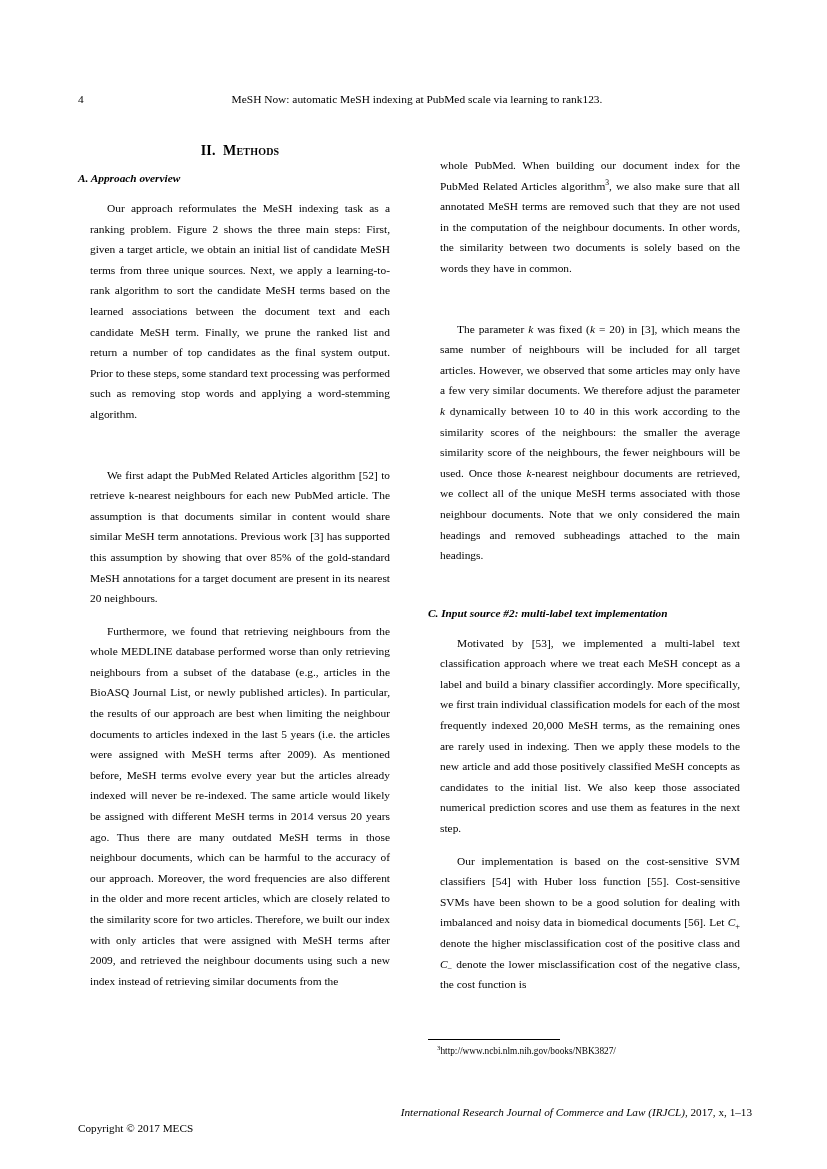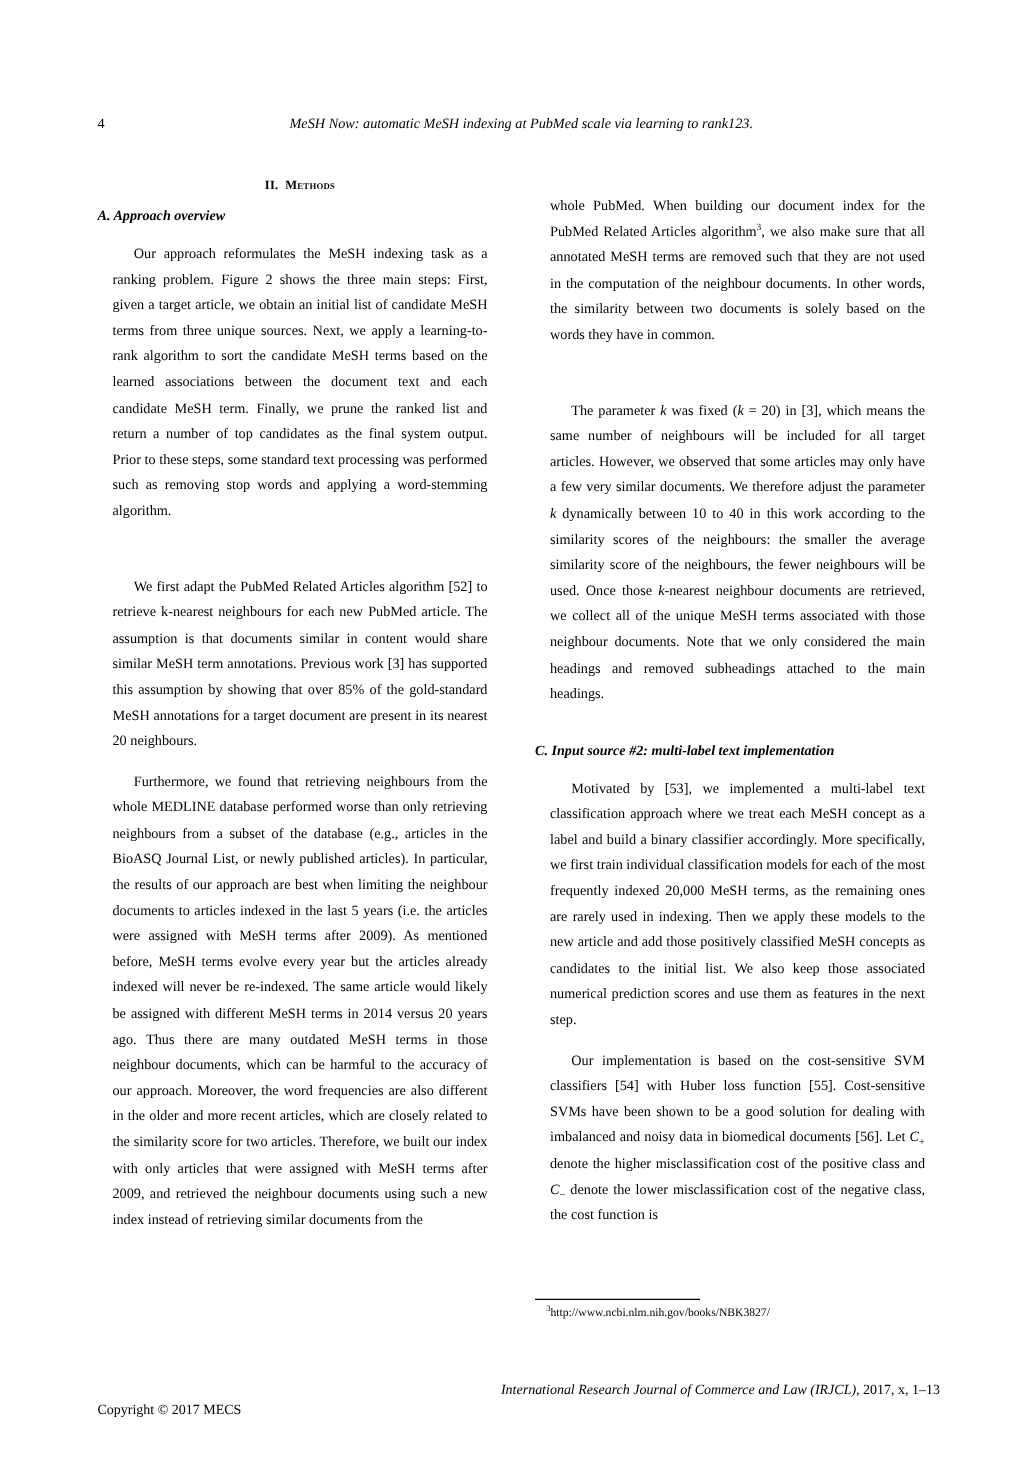--- a/index.html
+++ b/index.html
@@ -33,53 +33,52 @@
   }
   .running-head .folio {
     position: absolute;
     left: 0;
     top: 0;
   }
   .running-head .rh-title {
     display: block;
     text-align: center;
     padding-left: 6px;
-    font-style: italic;
   }
 
   
   .columns {
     position: absolute;
     left: 78px;
     top: 143px;
     width: 674px;
     height: 915px;
     display: flex;
     gap: 26px;
   }
   .col {
     width: 324px;
     position: relative;
   }
 
   .sec-num-head {
     text-align: center;
-    font-size: 10px;
+    font-size: 14px;
     font-variant: small-caps;
     margin: 0 0 12px 0;
     letter-spacing: 0.2px;
   }
   .sec-num-head .numeral {
     font-variant: normal;
   }
 
   .sub-head {
     font-style: italic;
     font-size: 11.3px;
-    margin: 0 0 6px 0;
+    margin: 12px 0 6px 0;
     line-height: 15px;
   }
 
   p.para {
     margin: 12px;
     font-size: 11.4px;
     line-height: 20.6px;
     text-align: justify;
     text-indent: 17px;
     hyphens: manual;

